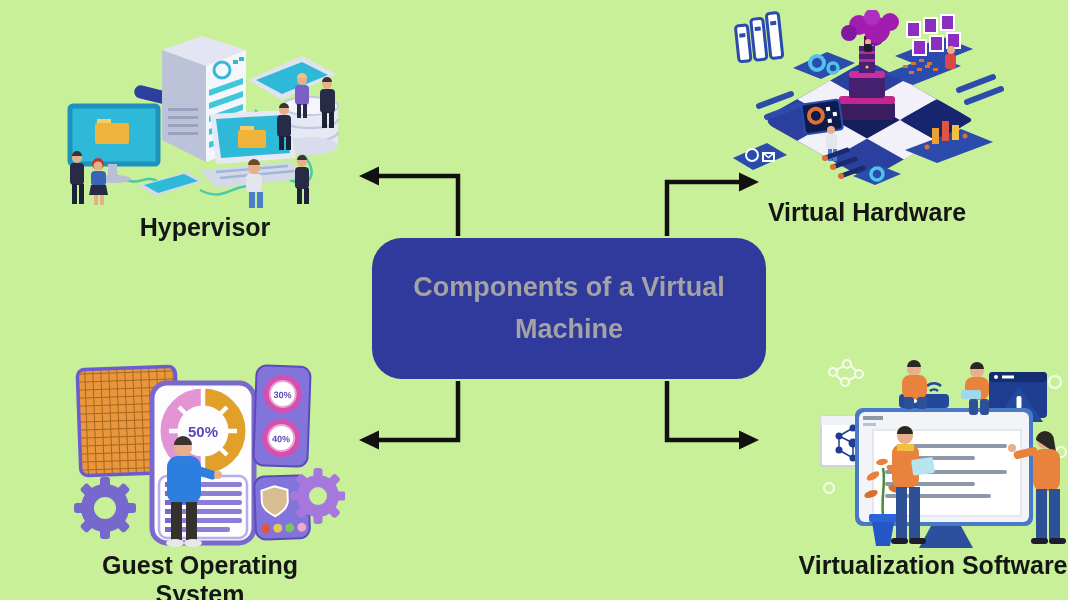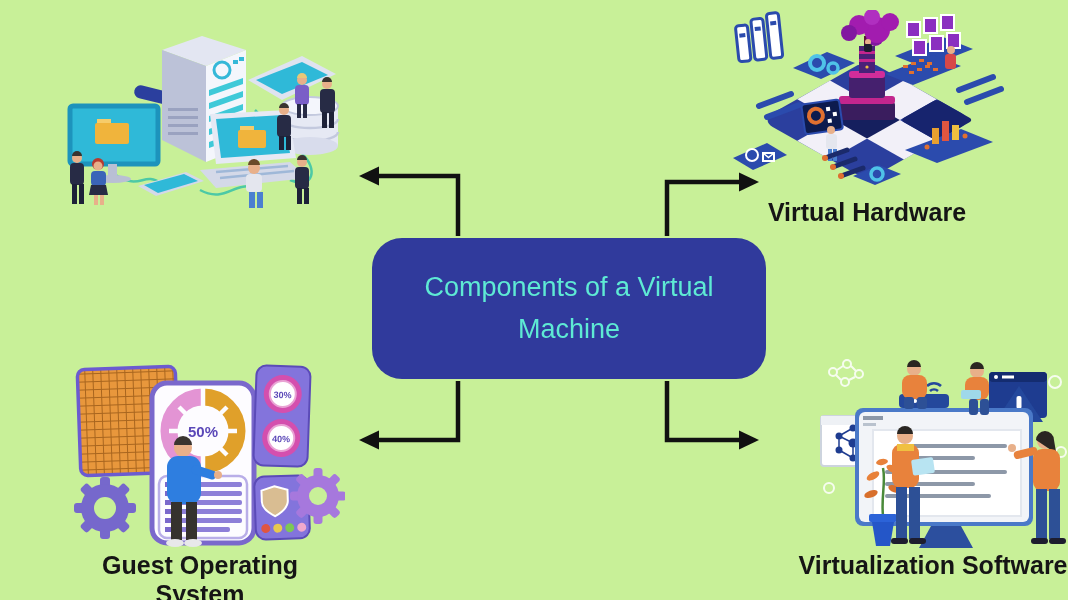--- a/index.html
+++ b/index.html
@@ -6,21 +6,21 @@
   body{font-family:"Liberation Sans","DejaVu Sans",sans-serif;}
   .canvas{position:relative;width:1068px;height:600px;background:#c8f098;overflow:hidden;}
   .arrows{position:absolute;left:0;top:0;width:1068px;height:600px;}
   .center-box{
     position:absolute;left:372px;top:238px;width:394px;height:141px;
     background:#303a9c;border-radius:30px;
     display:flex;align-items:center;justify-content:center;
     box-sizing:border-box;padding:0 30px;
   }
   .center-box span{
-    color:#5eead4;font-size:27px;font-weight:400;line-height:1.55;text-align:center;
+    color:#a3a3a3;font-size:27px;font-weight:700;line-height:1.55;text-align:center;
   }
   figure.node{position:absolute;margin:0;display:flex;flex-direction:column;align-items:center;}
   figure.node svg{display:block;}
   figure.node figcaption{
     width:100%;text-align:center;color:#151515;font-weight:700;font-size:25px;margin-top:3px;
   }
   .fig-tl{left:50px;top:22px;width:310px;}
   .fig-tr{left:727px;top:10px;width:280px;}
   .fig-bl{left:55px;top:356px;width:290px;}
   .fig-br{left:793px;top:356px;width:280px;}
@@ -164,20 +164,21 @@
         </g>
         <g>
           <circle cx="252" cy="140" r="5" fill="#e8b08a"></circle>
             <path d="M247,138 a5,5 0 0 1 10,0" fill="#3a3430"></path>
           <rect x="245" y="145" width="14" height="22" rx="4" fill="#272b45"></rect>
           <rect x="247" y="166" width="5" height="16" fill="#1d2138"></rect>
             <rect x="254" y="166" width="5" height="16" fill="#1d2138"></rect>
         </g>
       </g>
     </svg>
+    <figcaption>Hypervisor</figcaption>
   </figure>
 
   <figure class="node fig-tr">
     <svg width="280" height="185" viewBox="0 0 280 185">
 
       <g transform="translate(140,110)">
         <g transform="scale(1.45,0.82) rotate(45)">
           <rect x="-52" y="-52" width="104" height="104" rx="12" fill="#2b3f9e"></rect>
           <rect x="-52" y="-16" width="104" height="32" fill="#f2f0f8"></rect>
           <rect x="-16" y="-52" width="32" height="104" fill="#f2f0f8"></rect>

